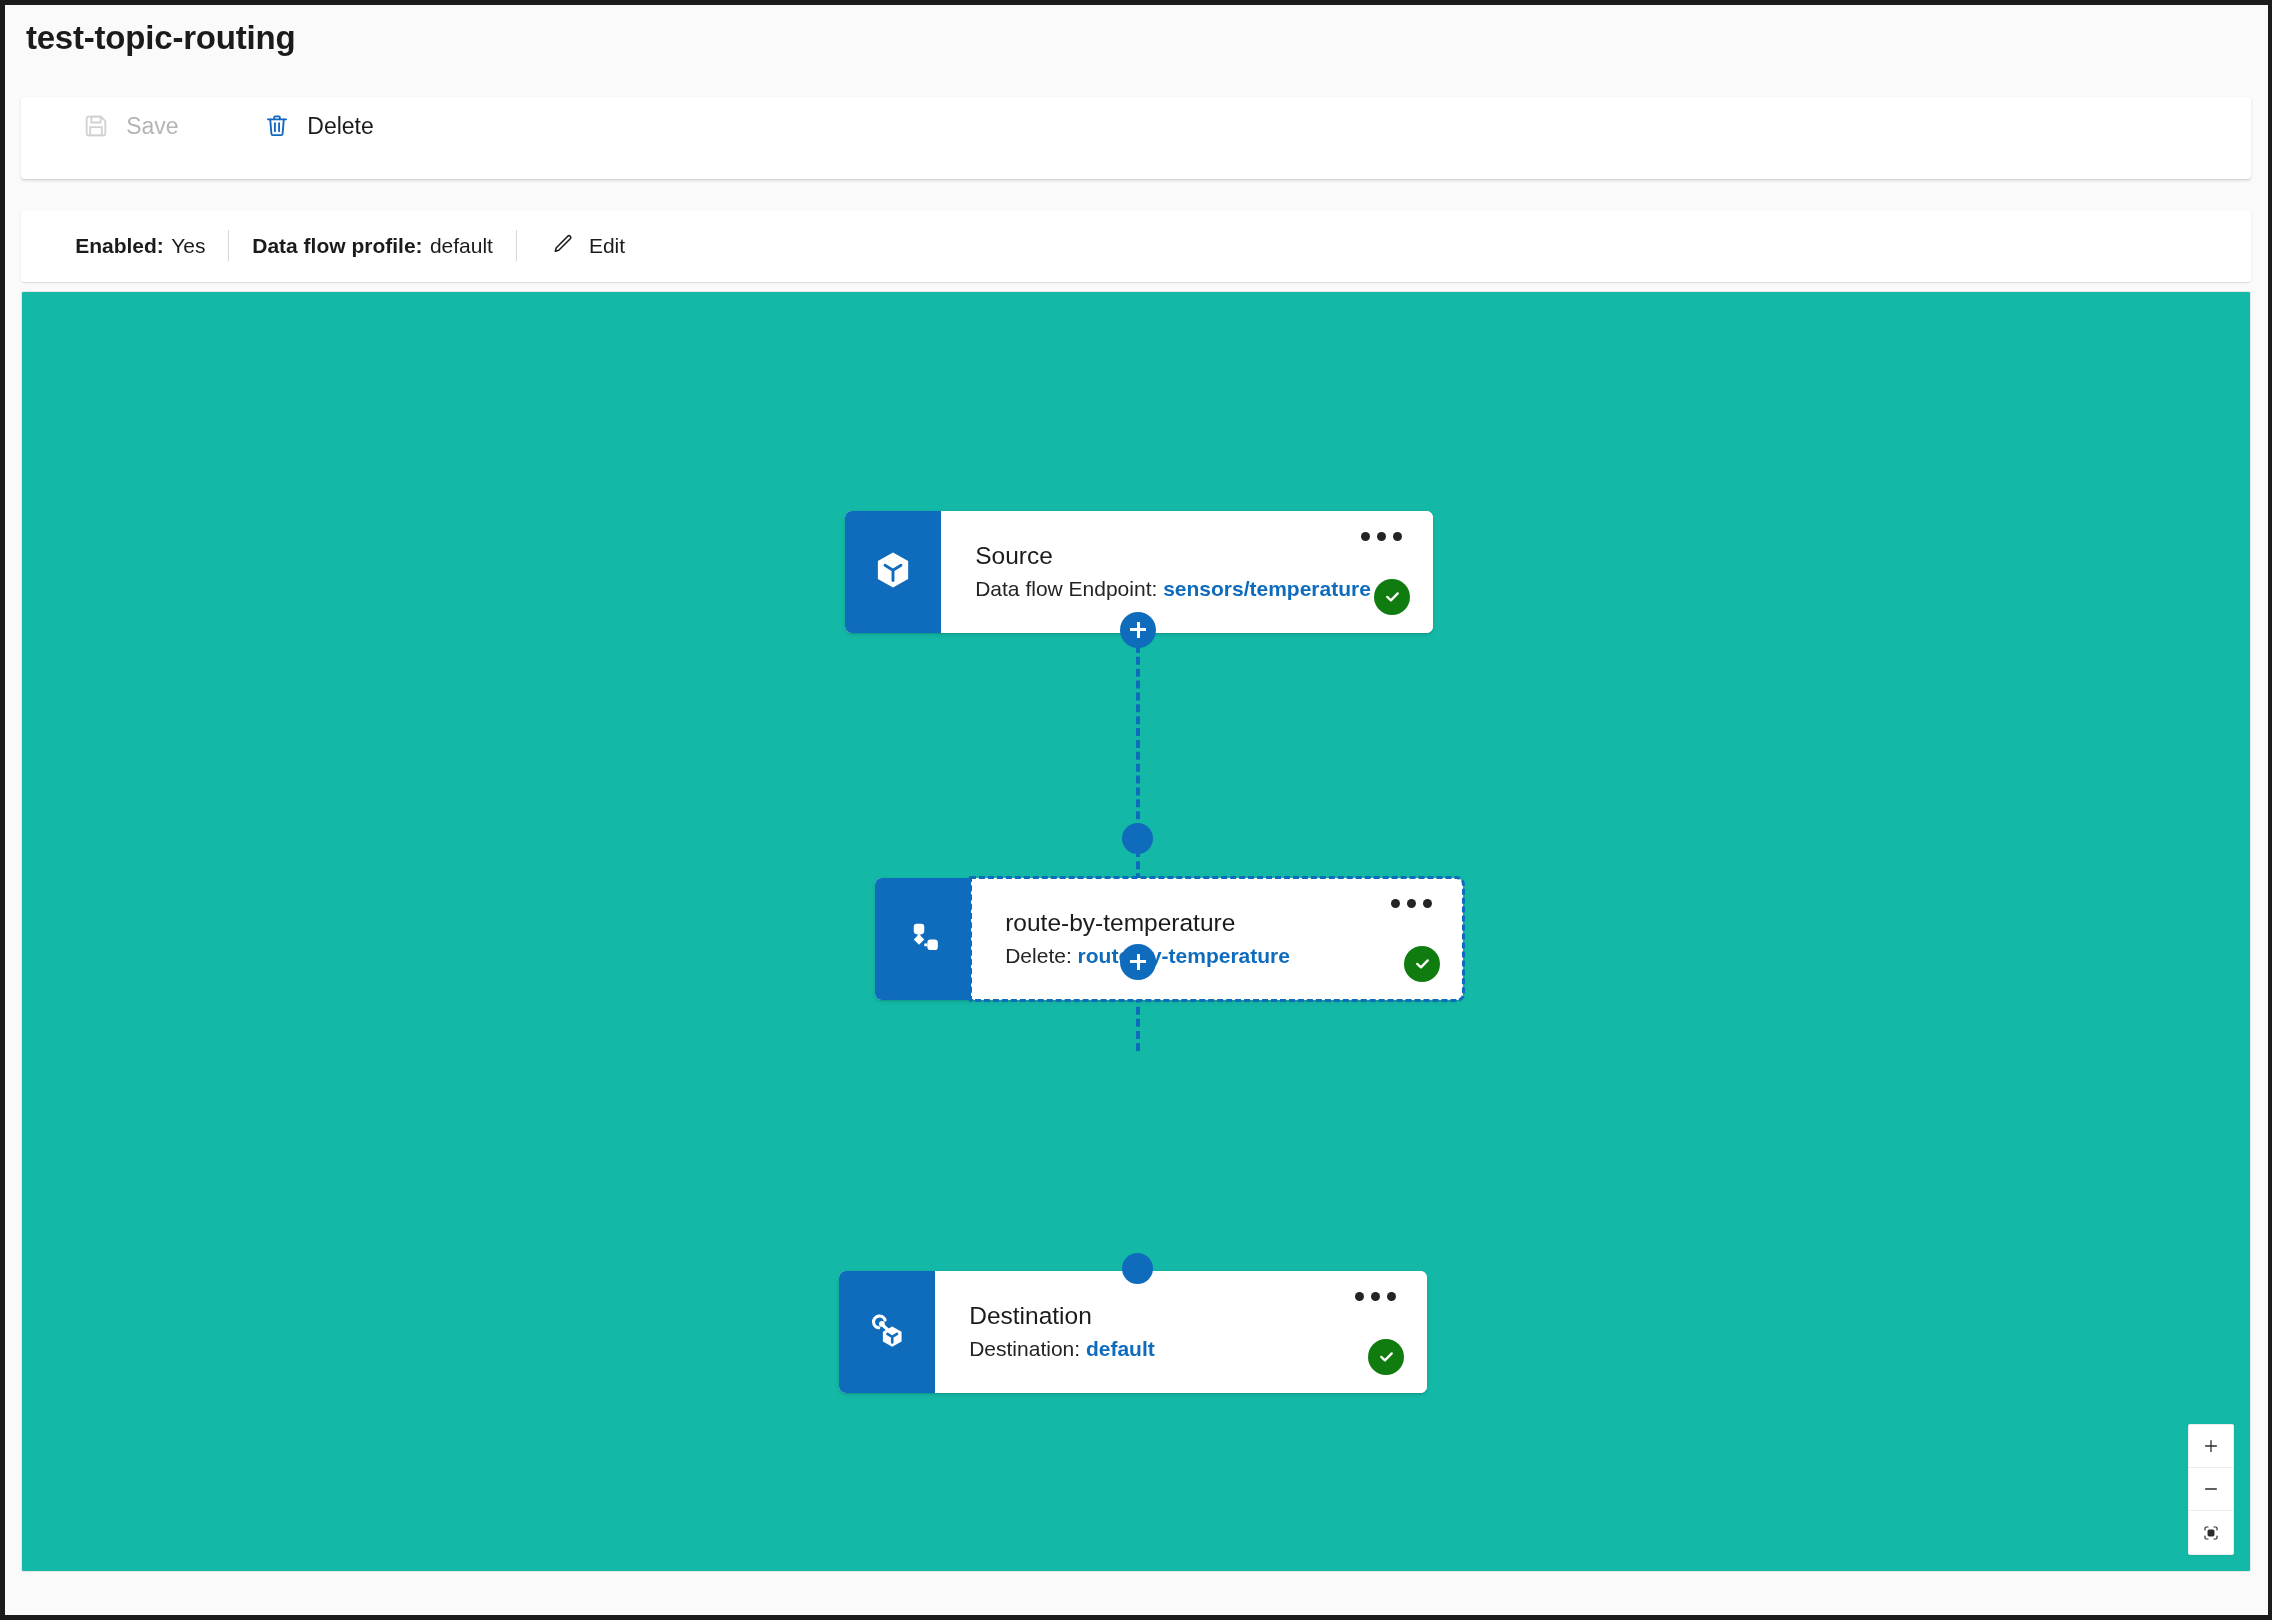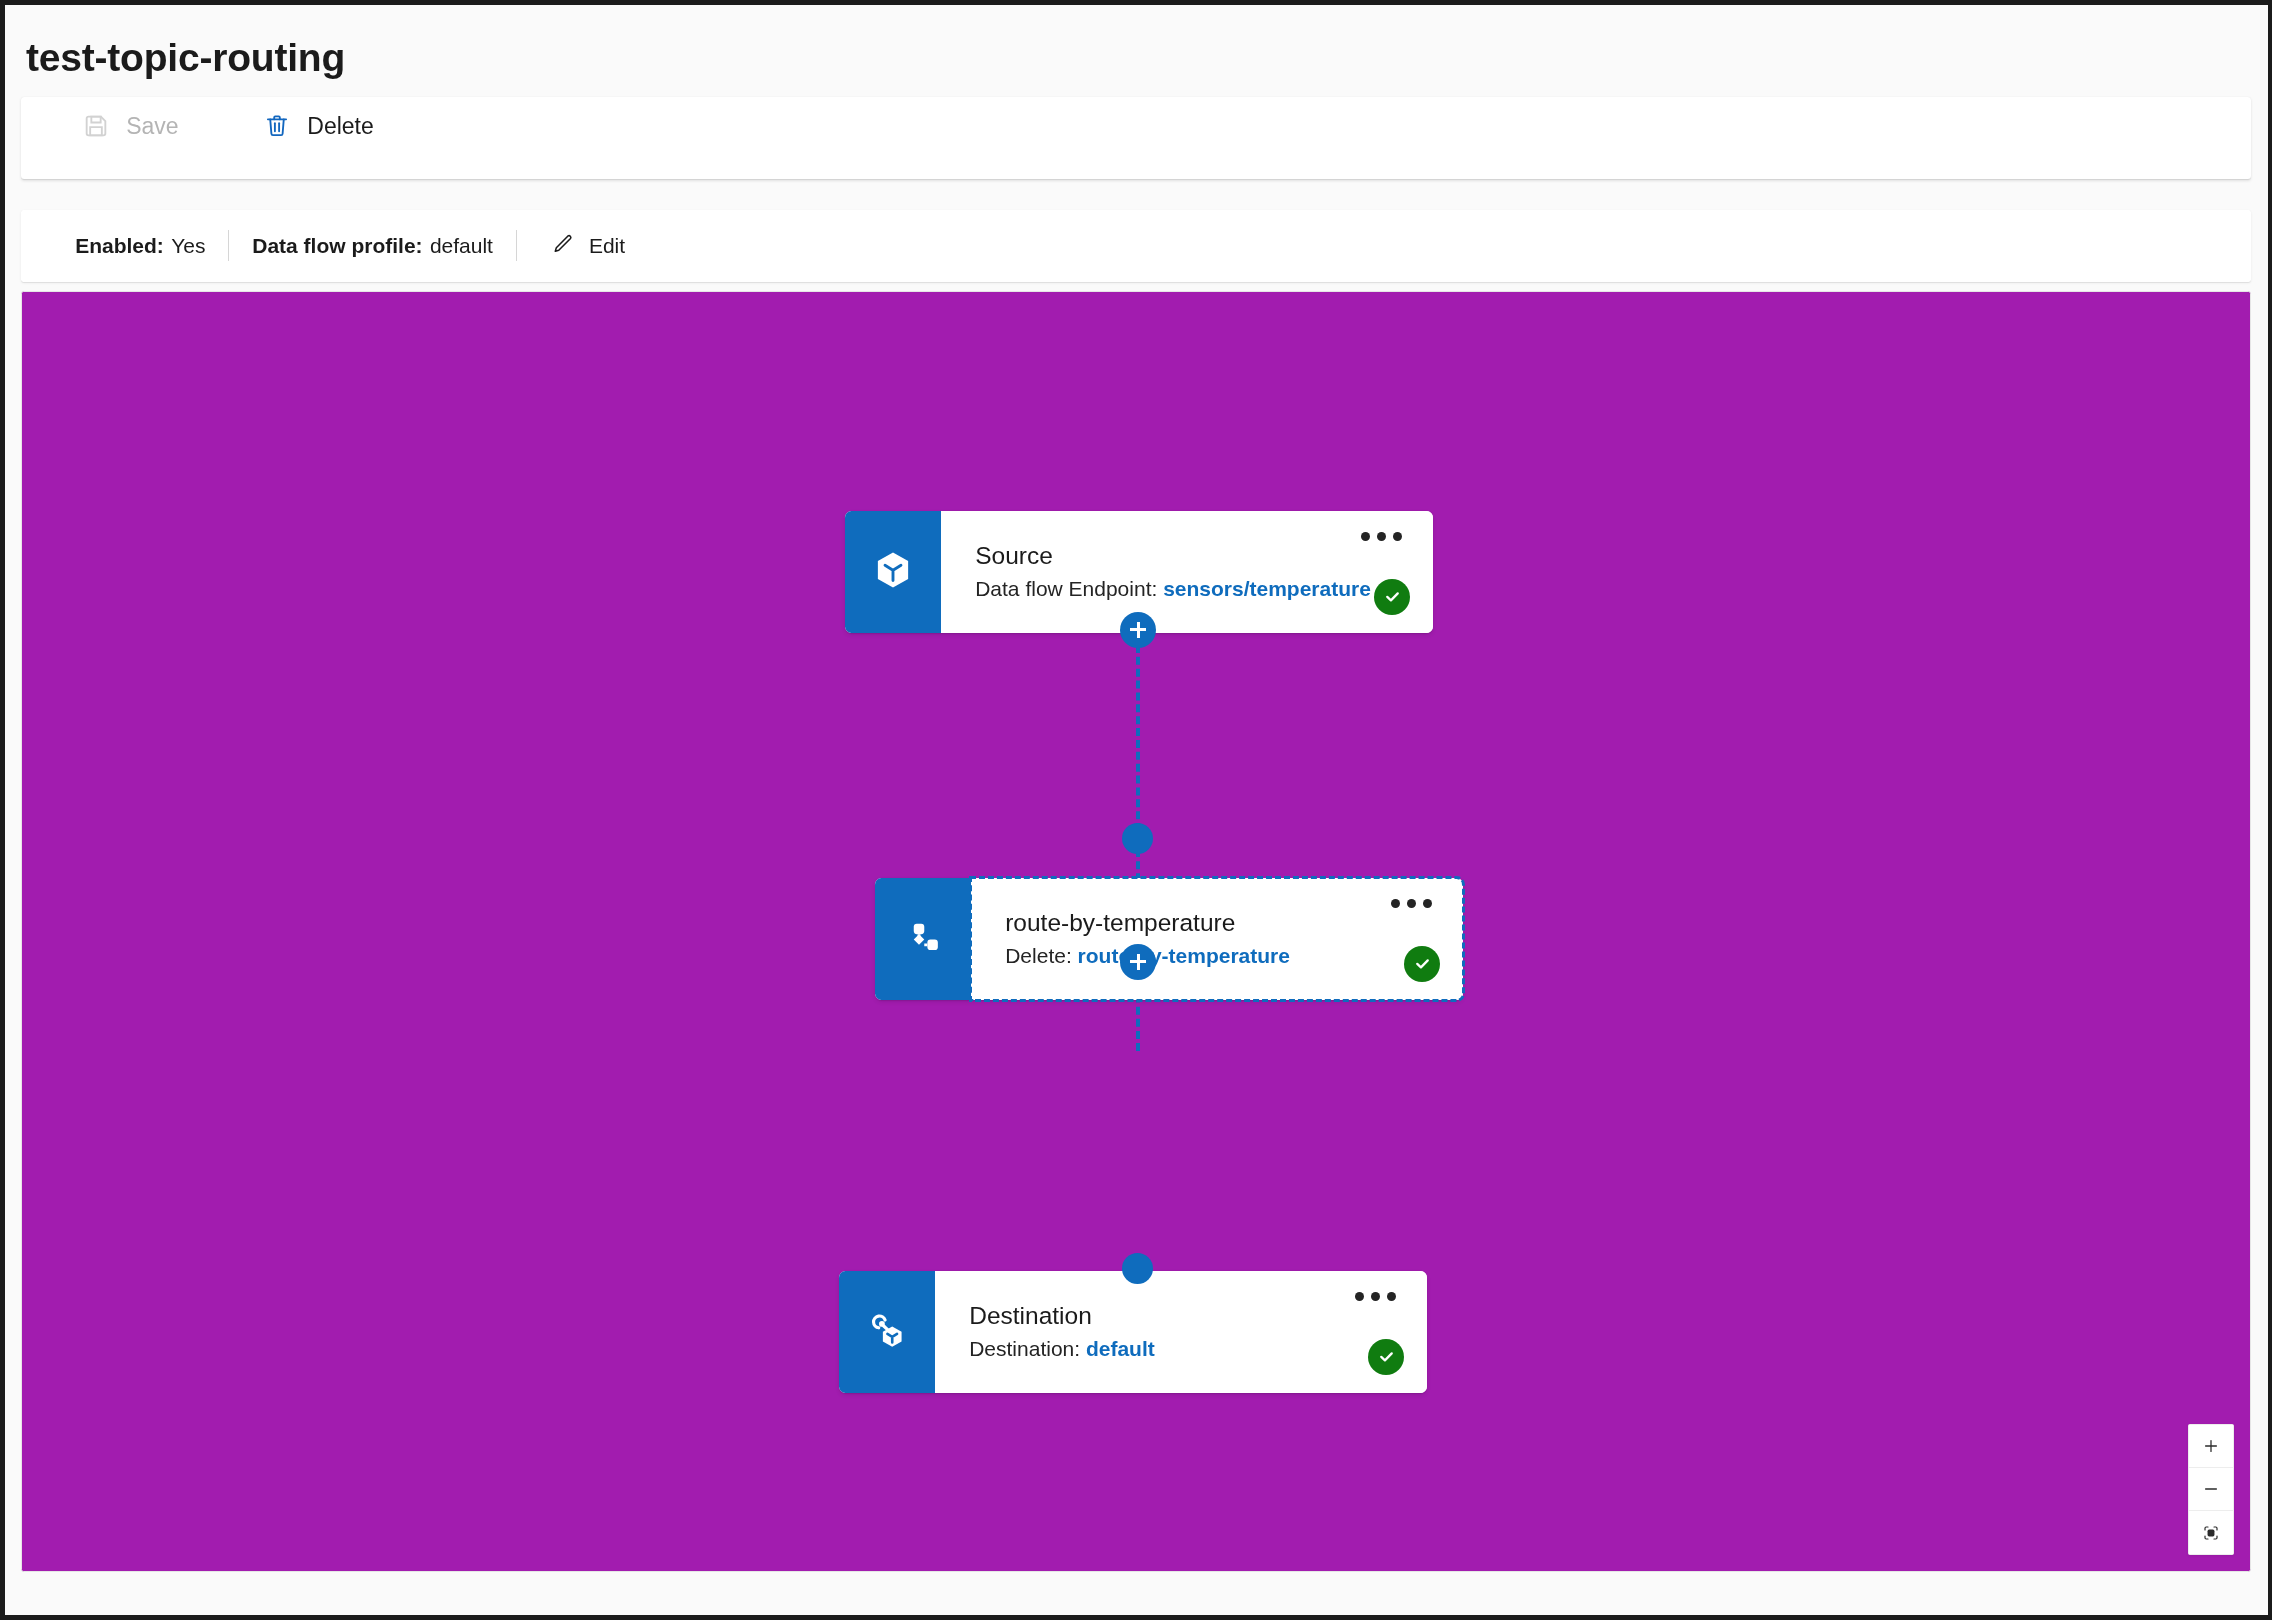--- a/index.html
+++ b/index.html
@@ -16,26 +16,25 @@
     left: 4.9px; top: 4.9px;
     width: 2263px; height: 1610px;
     background: #fafafa;
     overflow: hidden;
   }
 
   
   #page-title {
     position: absolute;
     left: 21px; top: 8.2px;
-    font-size: 39px;
+    font-size: 33px;
     font-weight: 600;
     letter-spacing: -0.2px;
     color: #1b1b1b;
     line-height: 49px;
-    margin-top: 20px;
   }
 
   
   #command-bar {
     position: absolute;
     left: 16.3px; top: 92px;
     width: 2230px; height: 82px;
     background: #ffffff;
     border-radius: 3.3px;
     box-shadow: 0 1.3px 2.9px rgba(0,0,0,.10), 0 0.2px 0.7px rgba(0,0,0,.08);
@@ -93,21 +92,21 @@
     padding: 4.9px 8.2px;
     justify-content: flex-end;
   }
   #edit-button .edit-label { font-size: 21px; color: #1b1b1b; margin-left: 13px; }
 
   
   #canvas {
     position: absolute;
     left: 16.3px; top: 286px;
     width: 2230px; height: 1281px;
-    background: #a21caf;
+    background: #14b8a6;
     border: 0.8px solid #e6e6e6;
     border-radius: 2.4px;
     overflow: hidden;
   }
 
   
   .node {
     position: absolute;
     height: 122px;
     background: #ffffff;

